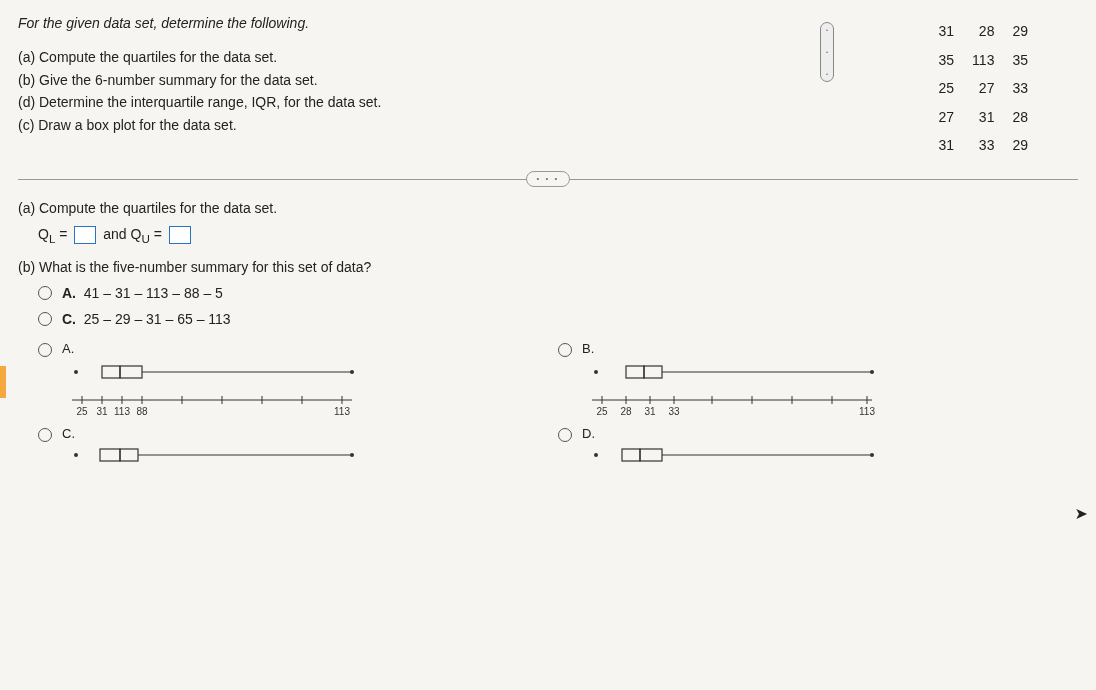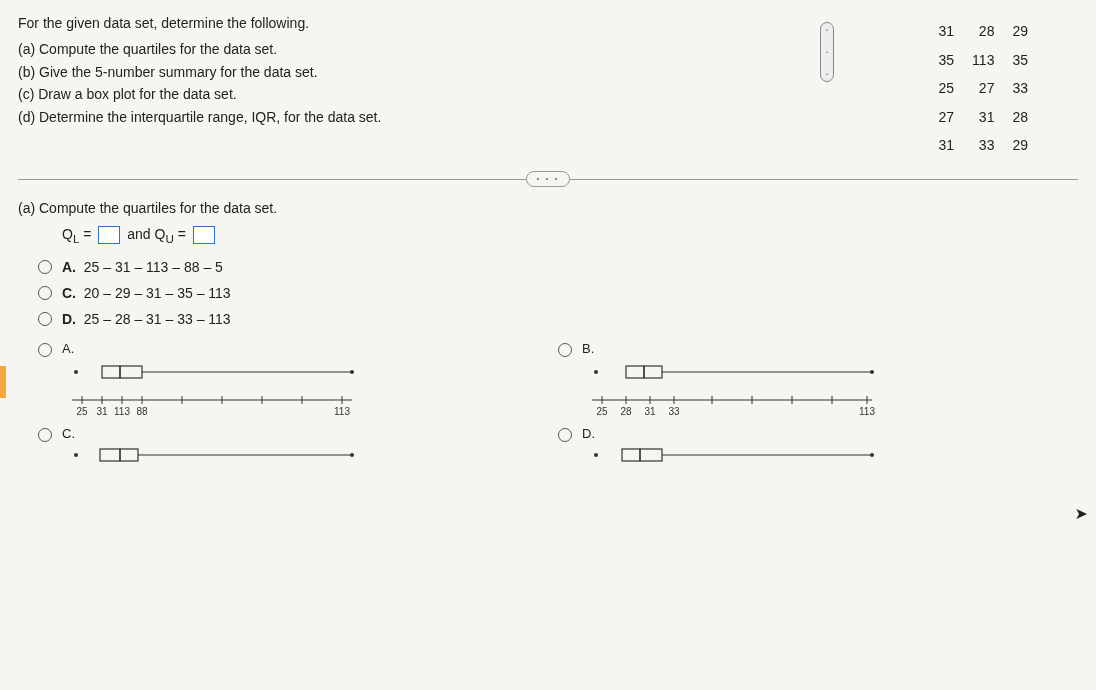--- a/index.html
+++ b/index.html
@@ -17,21 +17,21 @@
     background: #f6f5f2;
     padding: 12px 18px 18px 18px;
     height: 100%;
   }
   .top-area {
     display: flex;
     justify-content: space-between;
     align-items: flex-start;
   }
   .prompt-block { max-width: 700px; line-height: 1.6; }
-  .prompt-title { margin-bottom: 4px; }
+  .prompt-title { margin-bottom: 12px; font-style: italic; }
   .sub-item { margin-left: 0; }
   .data-table {
     margin-top: 4px;
     margin-right: 40px;
     font-size: 14px;
     line-height: 1.9;
   }
   .data-table td { padding: 0 8px; text-align: right; min-width: 28px; }
   .vbar {
     position: absolute;
@@ -55,21 +55,21 @@
     transform: translateX(-50%);
     width: 44px; height: 16px;
     border: 1px solid #999;
     border-radius: 8px;
     background: #f6f5f2;
     font-size: 8px; color:#777;
     text-align:center; line-height:14px; letter-spacing:2px;
   }
   .section { margin-bottom: 14px; }
   .section-label { margin-bottom: 10px; }
-  .eq-line { margin-left: 44px; margin-bottom: 14px; }
+  .eq-line { margin-left: 20px; margin-bottom: 14px; }
   .input-box {
     display: inline-block;
     width: 22px; height: 18px;
     border: 1px solid #2a72c4;
     background: #fff;
     vertical-align: middle;
     margin: 0 3px;
   }
   .mc-list { margin-left: 20px; }
   .mc-row { display:flex; align-items:center; gap:10px; margin-bottom:10px; }
@@ -108,23 +108,23 @@
 </head>
 <body>
 
 <div class="page">
   <div class="orange-tab"></div>
 
   <div class="top-area">
     <div class="prompt-block">
       <div class="prompt-title">For the given data set, determine the following.</div>
       <div class="sub-item">(a) Compute the quartiles for the data set.</div>
-      <div class="sub-item">(b) Give the 5-number summary for the data set.</div>
+      <div class="sub-item">(b) Give the 6-number summary for the data set.</div>
+      <div class="sub-item">(d) Determine the interquartile range, IQR, for the data set.</div>
       <div class="sub-item">(c) Draw a box plot for the data set.</div>
-      <div class="sub-item">(d) Determine the interquartile range, IQR, for the data set.</div>
     </div>
 
     <div class="vbar">
       <span>•</span>
         <span>•</span>
         <span>•</span>
     </div>
 
     <table class="data-table">
       <tbody>
@@ -166,32 +166,29 @@
     <div class="eq-line">
       <span>Q</span><sub>L</sub><span> = </span>
       <span class="input-box"></span>
       <span> and </span>
       <span>Q</span><sub>U</sub><span> = </span>
       <span class="input-box"></span>
     </div>
   </div>
 
   <div class="section">
+    <div class="section-label">(b) What is the five-number summary for this set of data?</div>
     <div class="mc-list">
       <div class="mc-row">
         <span class="radio"></span>
-        <span><b>A.</b>&nbsp;&nbsp;<span>25 – 31 – 113 – 88 –  5</span></span>
+        <span><b>A.</b>&nbsp;&nbsp;<span>41 – 31 – 113 – 88 –  5</span></span>
       </div>
       <div class="mc-row">
         <span class="radio"></span>
-        <span><b>C.</b>&nbsp;&nbsp;<span>20 – 29 – 31 – 35 – 113</span></span>
-      </div>
-      <div class="mc-row">
-        <span class="radio"></span>
-        <span><b>D.</b>&nbsp;&nbsp;<span>25 – 28 – 31 – 33 – 113</span></span>
+        <span><b>C.</b>&nbsp;&nbsp;<span>25 – 29 – 31 – 65 – 113</span></span>
       </div>
     </div>
   </div>
 
   <div class="section">
 
     <div class="plot-row">
 
       <div class="plot-option" style="margin-left:20px;">
         <span class="radio"></span>

